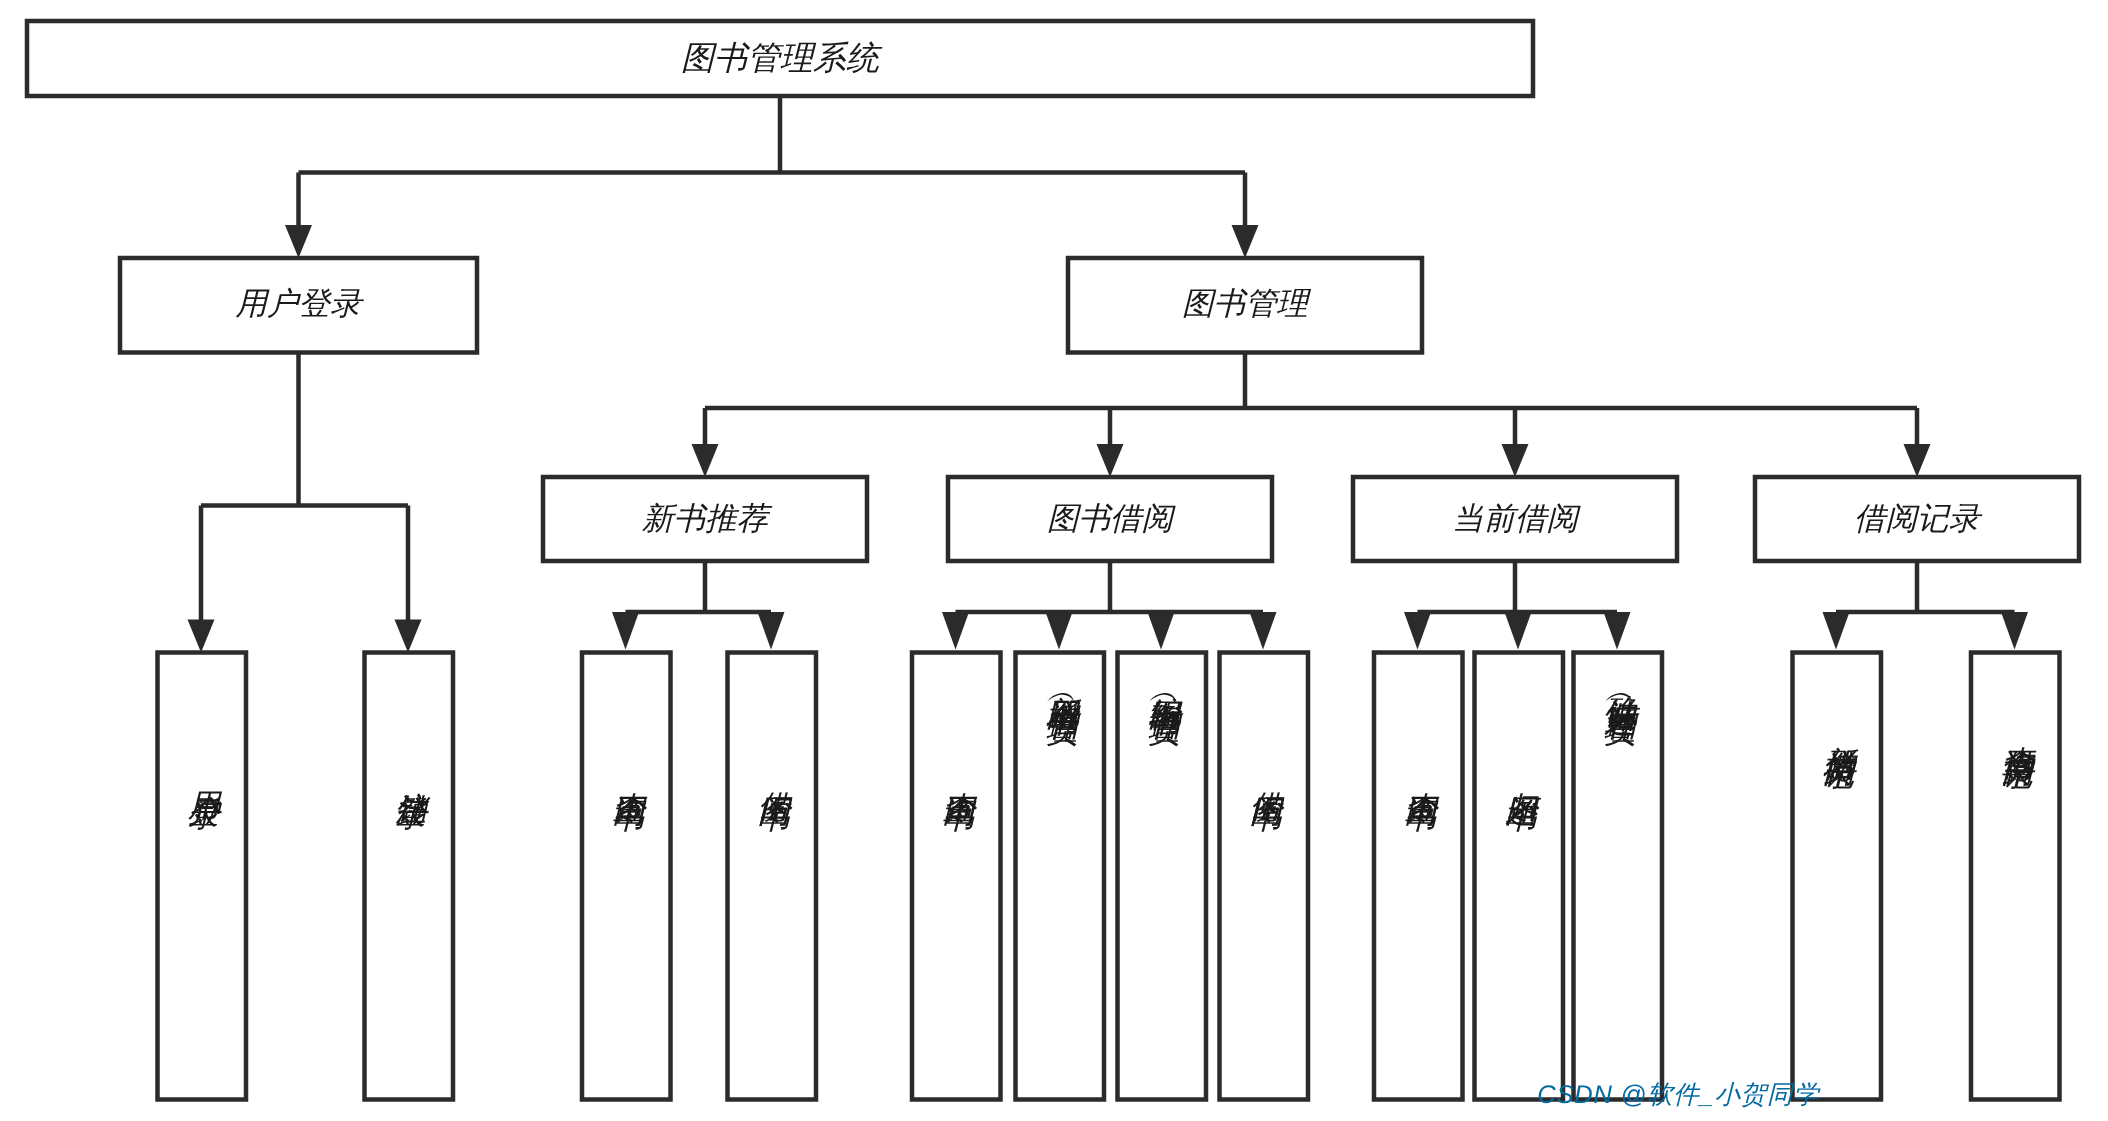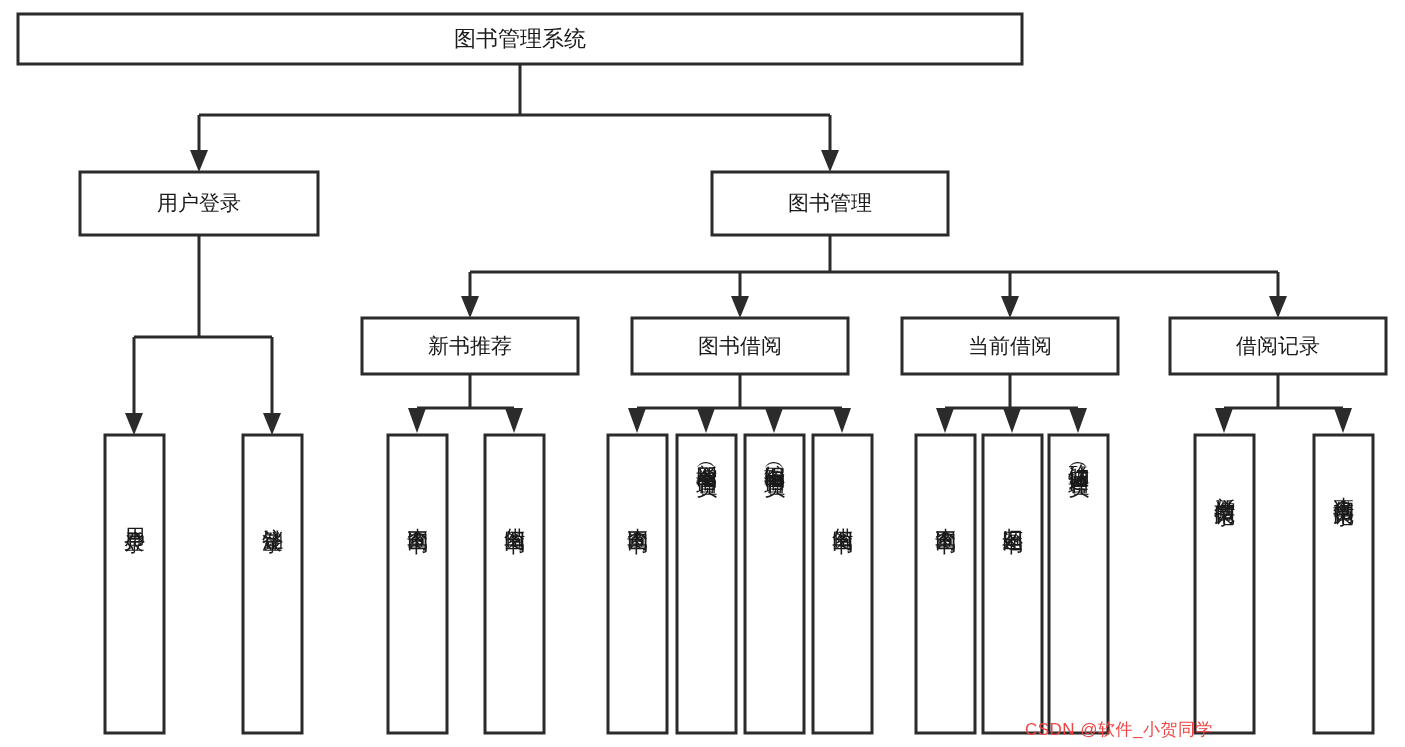--- a/index.html
+++ b/index.html
@@ -12,20 +12,21 @@
     height: 747px;
     font-family: "Liberation Sans", "DejaVu Sans", sans-serif;
     overflow: hidden;
     position: relative;
   }
   #diagram-root {
     position: relative;
     width: 1221px;
     height: 747px;
     background: #ffffff;
+    font-style: italic;
   }
   svg#flowchart {
     position: absolute;
     inset: 0;
     width: 1405px;
     height: 747px;
     display: block;
   }
   .node-box {
     fill: #ffffff;
@@ -71,21 +72,21 @@
     color: #1a1a1a;
     text-align: center;
     white-space: nowrap;
   }
   #watermark {
     position: absolute;
     right: 8px;
     bottom: 6px;
     font-family: "Liberation Sans", "DejaVu Sans", sans-serif;
     font-size: 17px;
-    color: #ef4444;
+    color: #0369a1;
     letter-spacing: 0.5px;
     white-space: nowrap;
     pointer-events: none;
   }
 </style>
 </head>
 <body>
 
 <div id="diagram-root">
 

